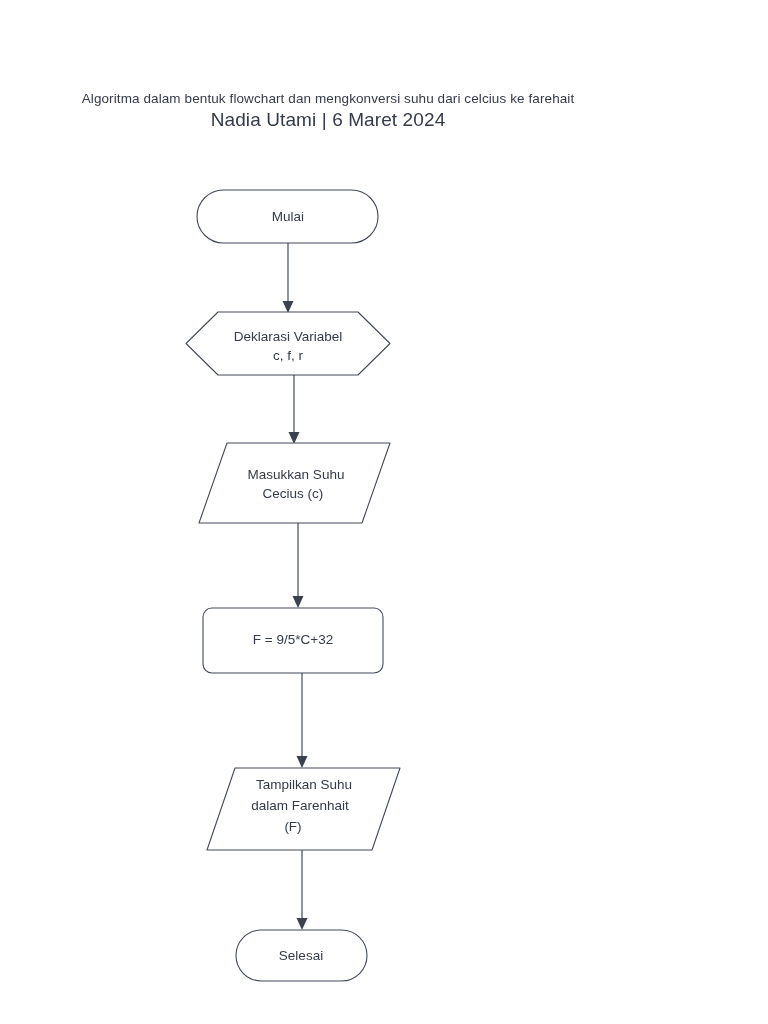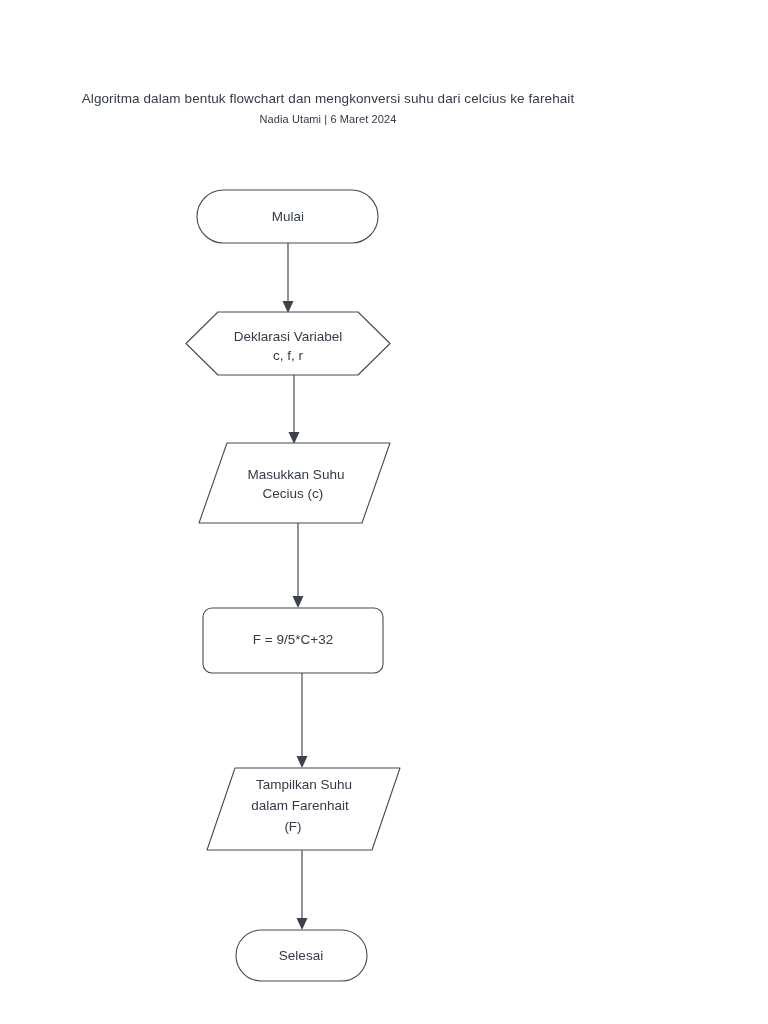--- a/index.html
+++ b/index.html
@@ -27,21 +27,21 @@
     width: 656px;
     text-align: center;
     line-height: 21px;
   }
   .title-line1 {
     font-size: 13.5px;
     color: #343b47;
     letter-spacing: 0.1px;
   }
   .title-line2 {
-    font-size: 11px;
+    font-size: 19px;
     color: #343b47;
     letter-spacing: 0.1px;
   }
   .flow-svg {
     position: absolute;
     left: 0;
     top: 0;
     width: 768px;
     height: 1024px;
   }

